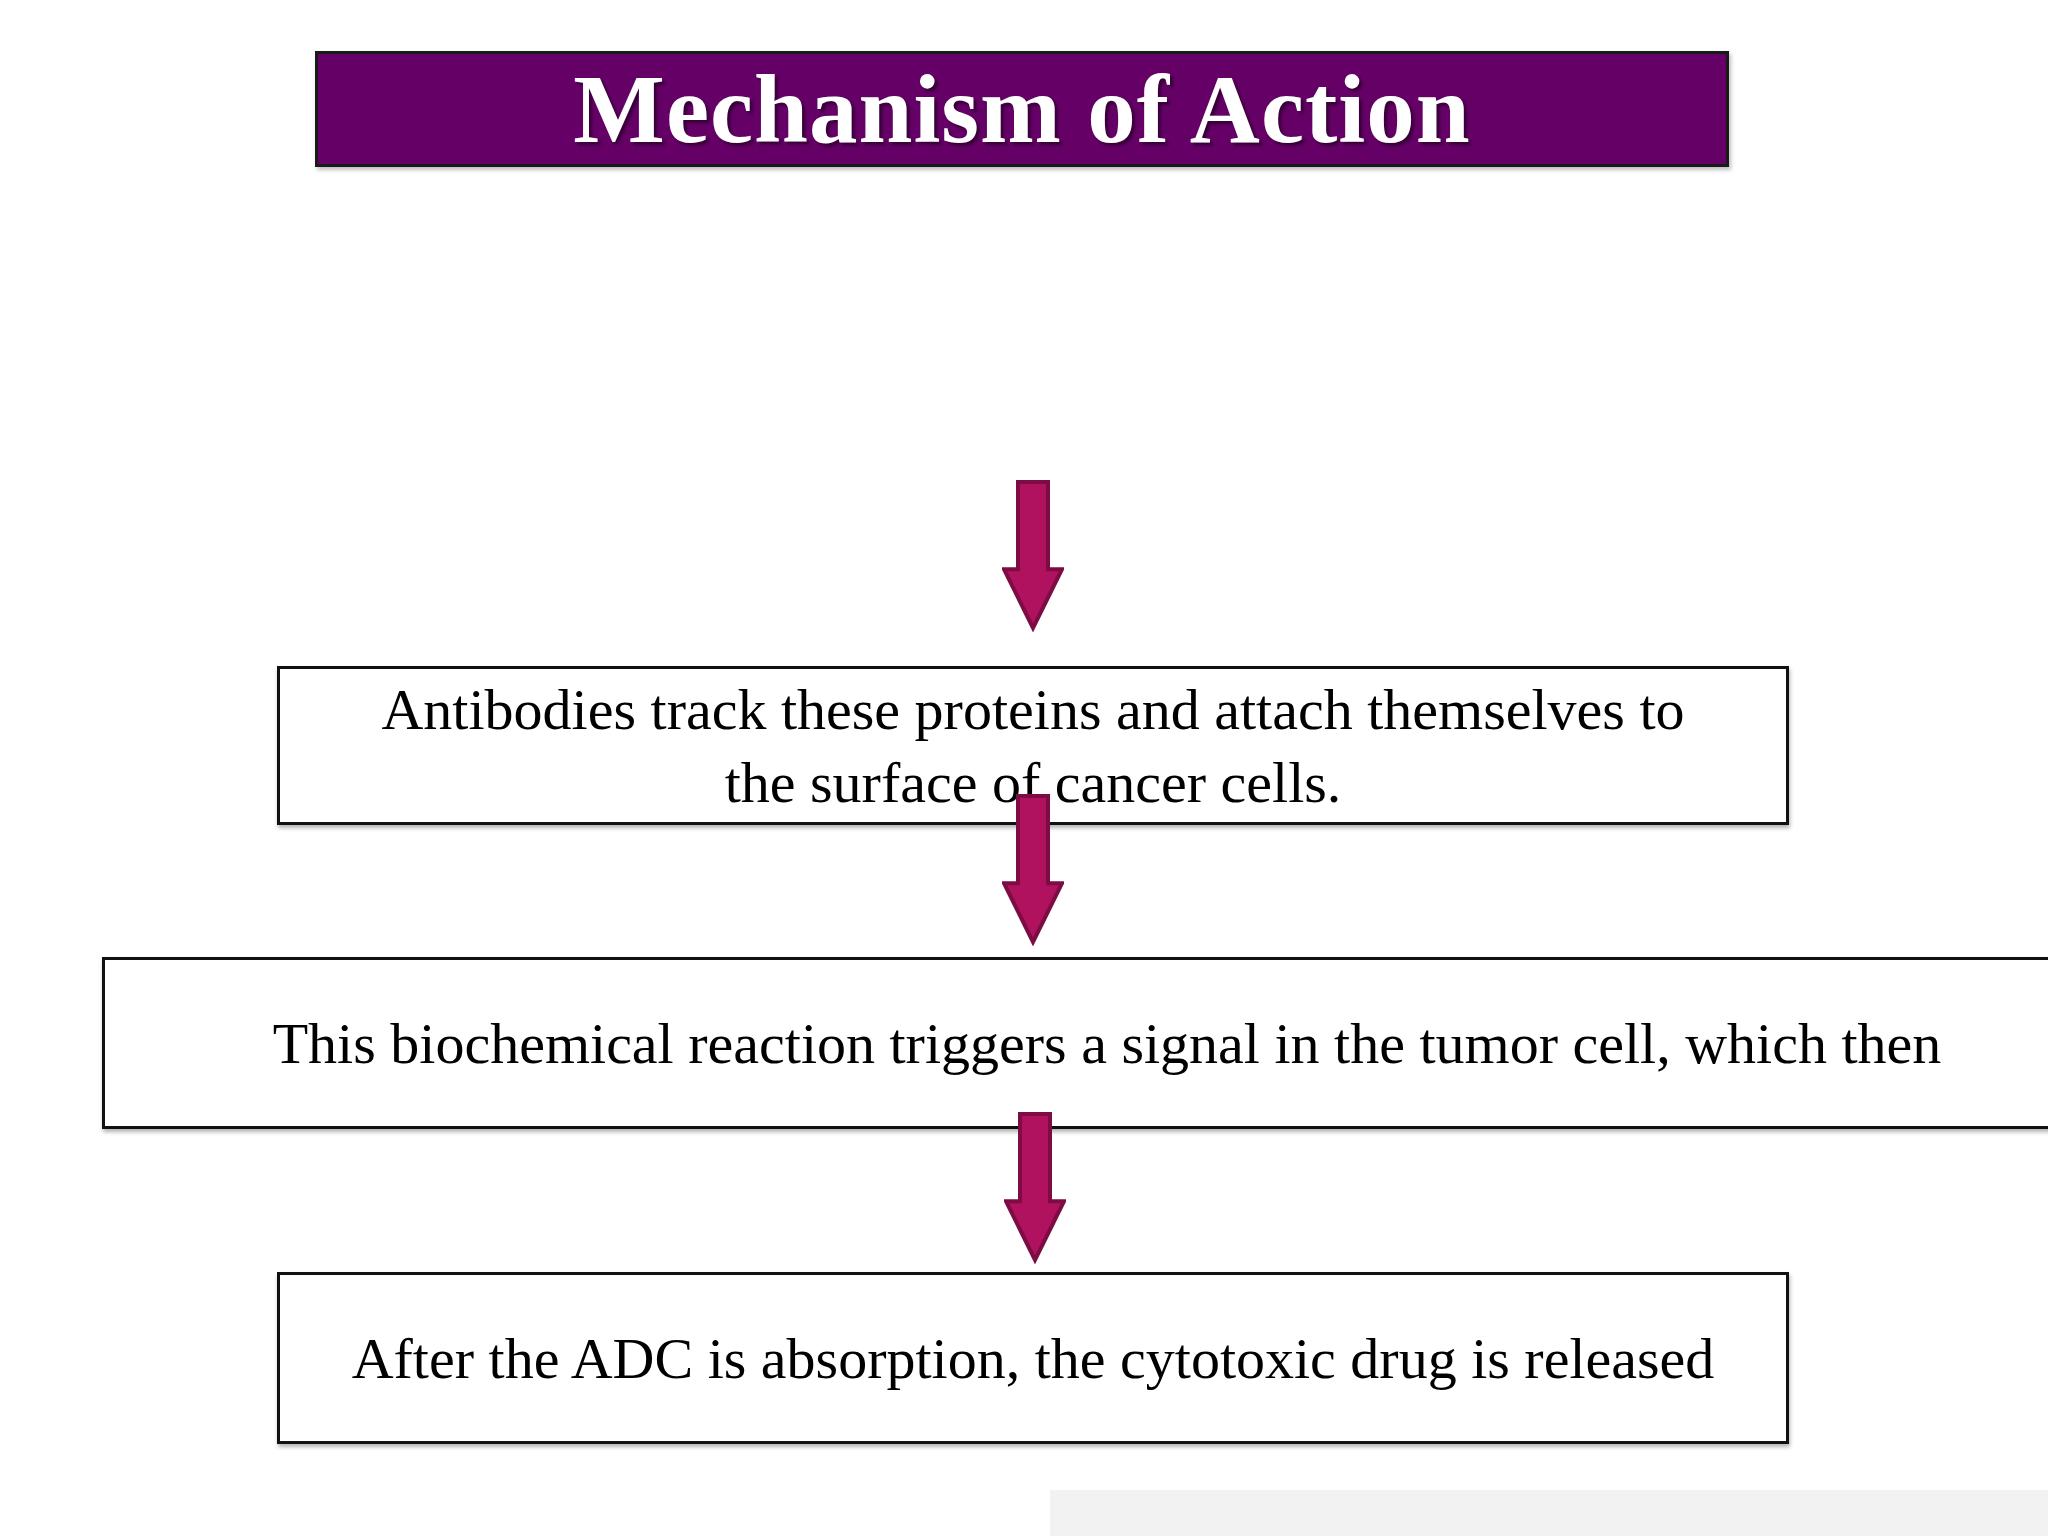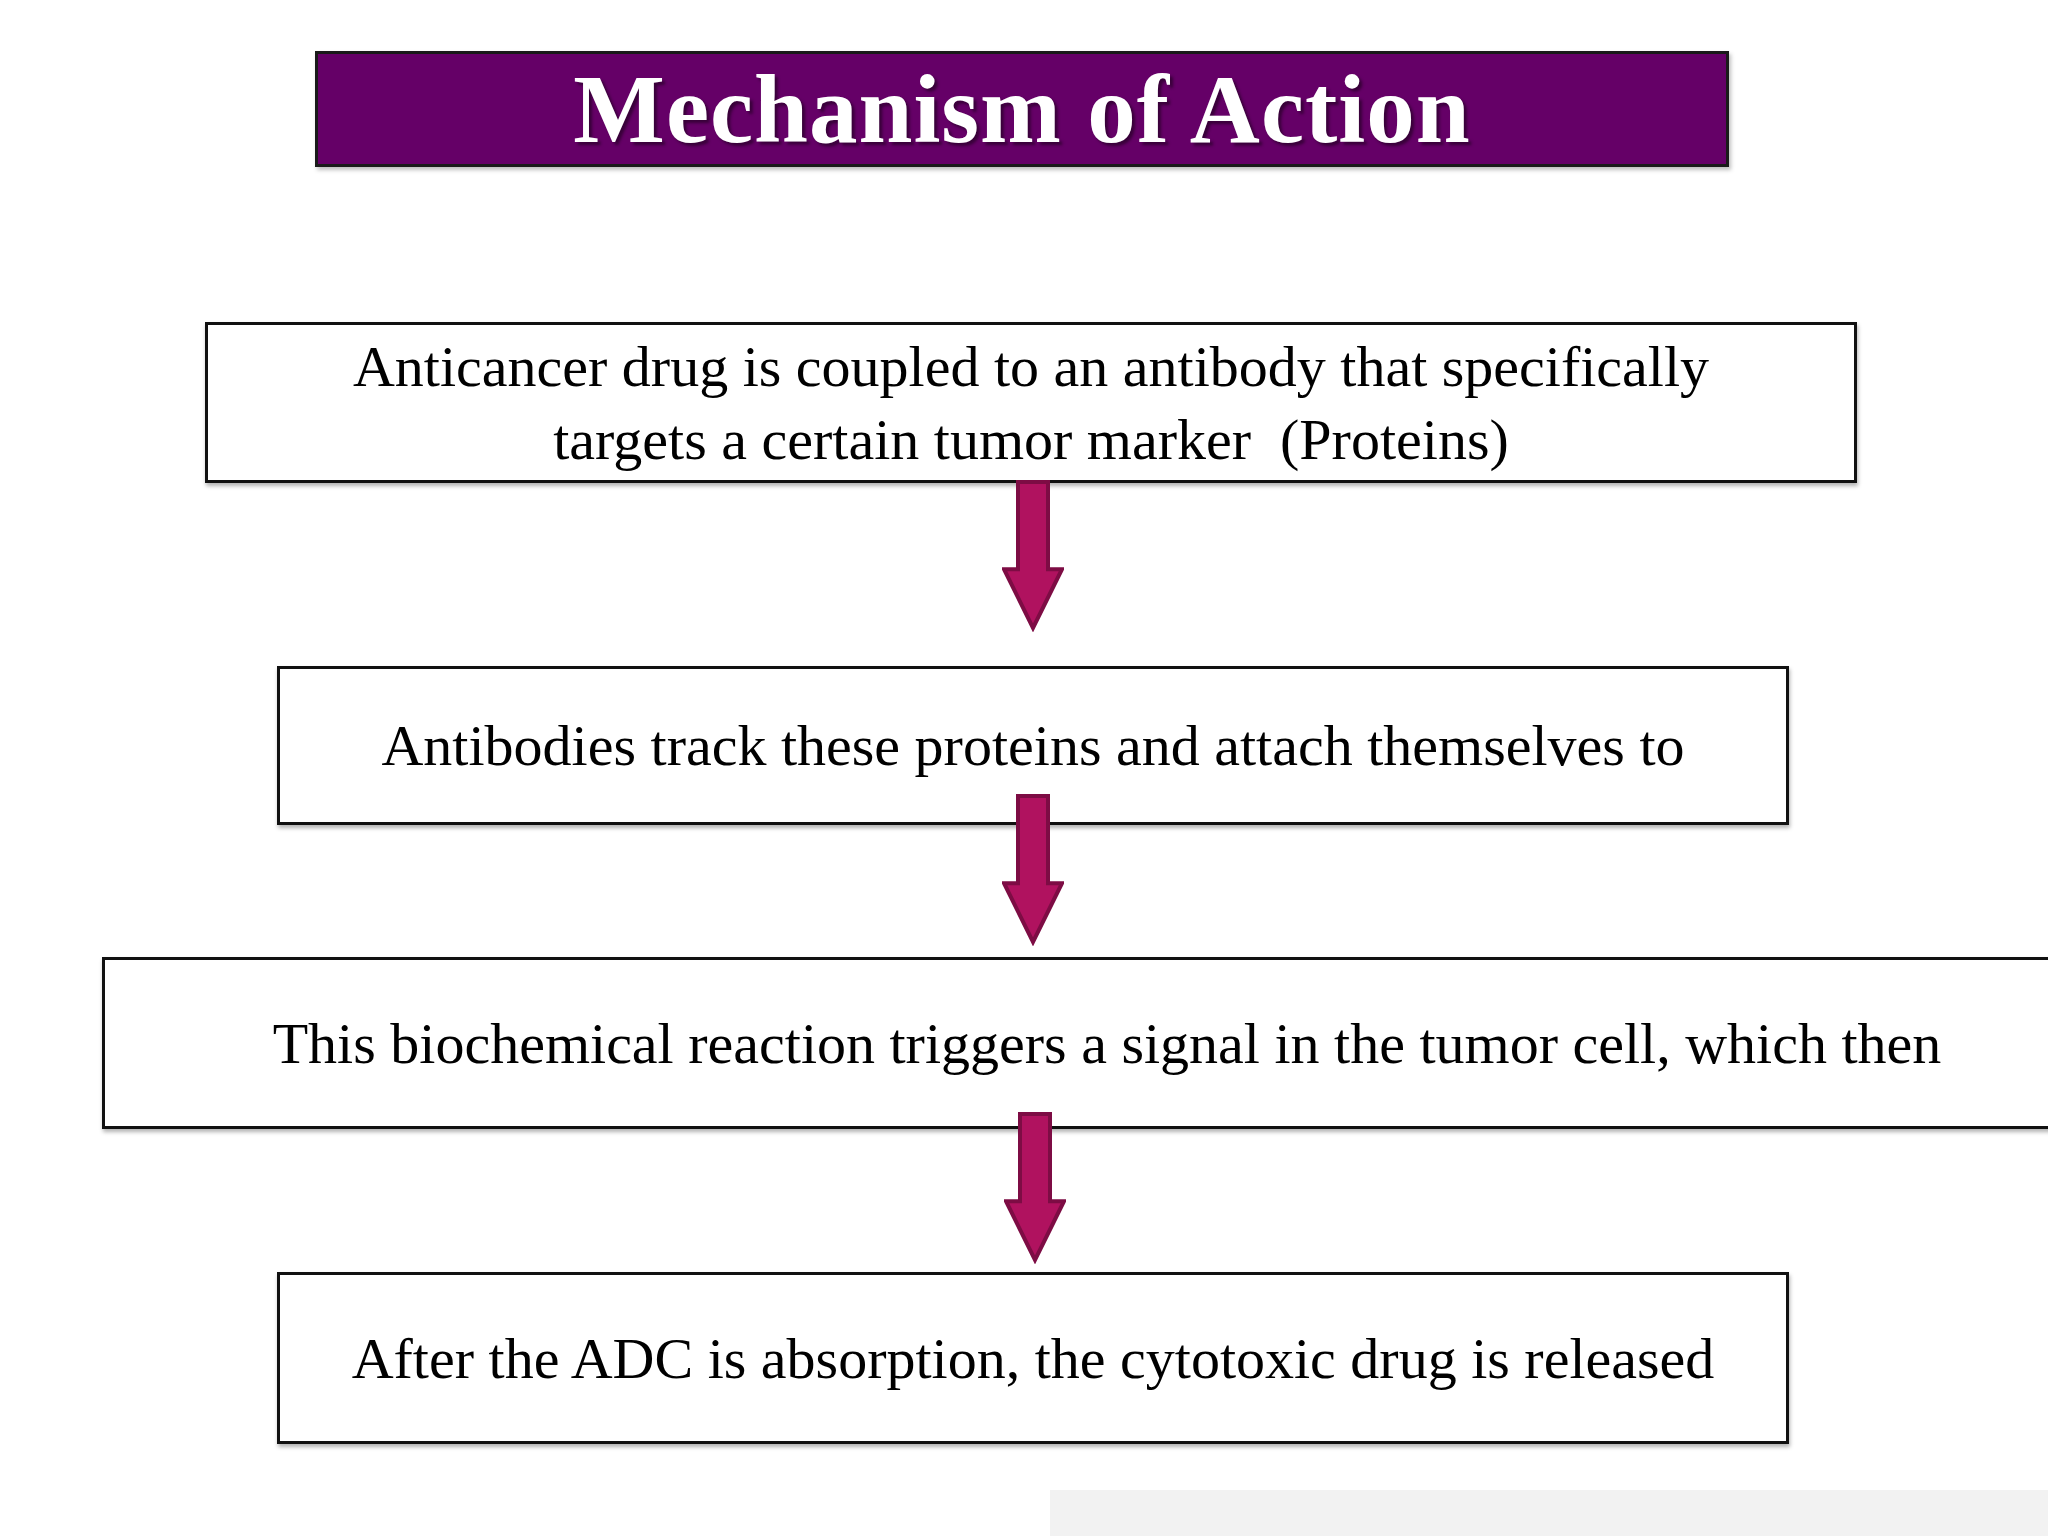--- a/index.html
+++ b/index.html
@@ -96,31 +96,28 @@
 </style>
 </head>
 <body>
 
 <div class="slide">
 
   <div class="banner">
     <h1>Mechanism of Action</h1>
   </div>
 
-  <section class="box box1">
-    <span class="line">Anticancer drug is coupled to an antibody that specifically</span>
-    <span class="line">targets a certain tumor marker  (Proteins)</span>
-  </section>
 
   <svg class="arrow arrow1" viewBox="0 0 62 150" preserveAspectRatio="none" aria-hidden="true">
     <polygon points="16,2 46,2 46,88 60,88 31,146 2,88 16,88"></polygon>
   </svg>
 
   <section class="box box2">
     <span class="line">Antibodies track these proteins and attach themselves to</span>
+    <span class="line">the surface of cancer cells.</span>
   </section>
 
   <svg class="arrow arrow2" viewBox="0 0 62 150" preserveAspectRatio="none" aria-hidden="true">
     <polygon points="16,2 46,2 46,88 60,88 31,146 2,88 16,88"></polygon>
   </svg>
 
   <section class="box box3">
     <span class="line">This biochemical reaction triggers a signal in the tumor cell, which then</span>
   </section>
 

